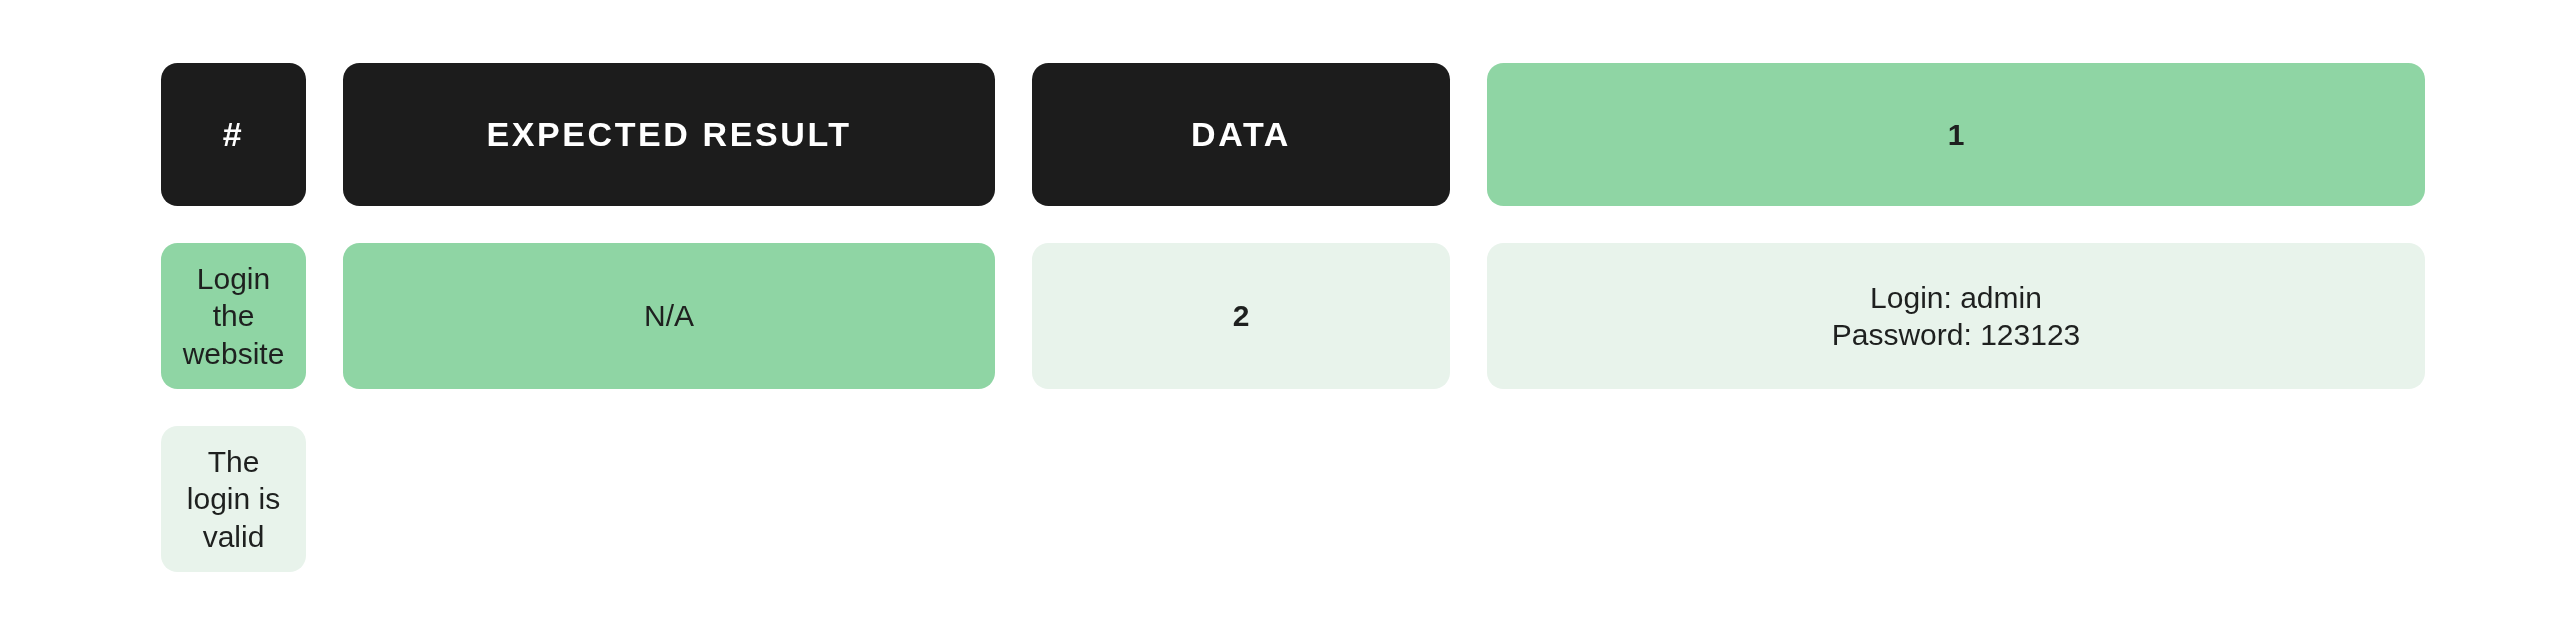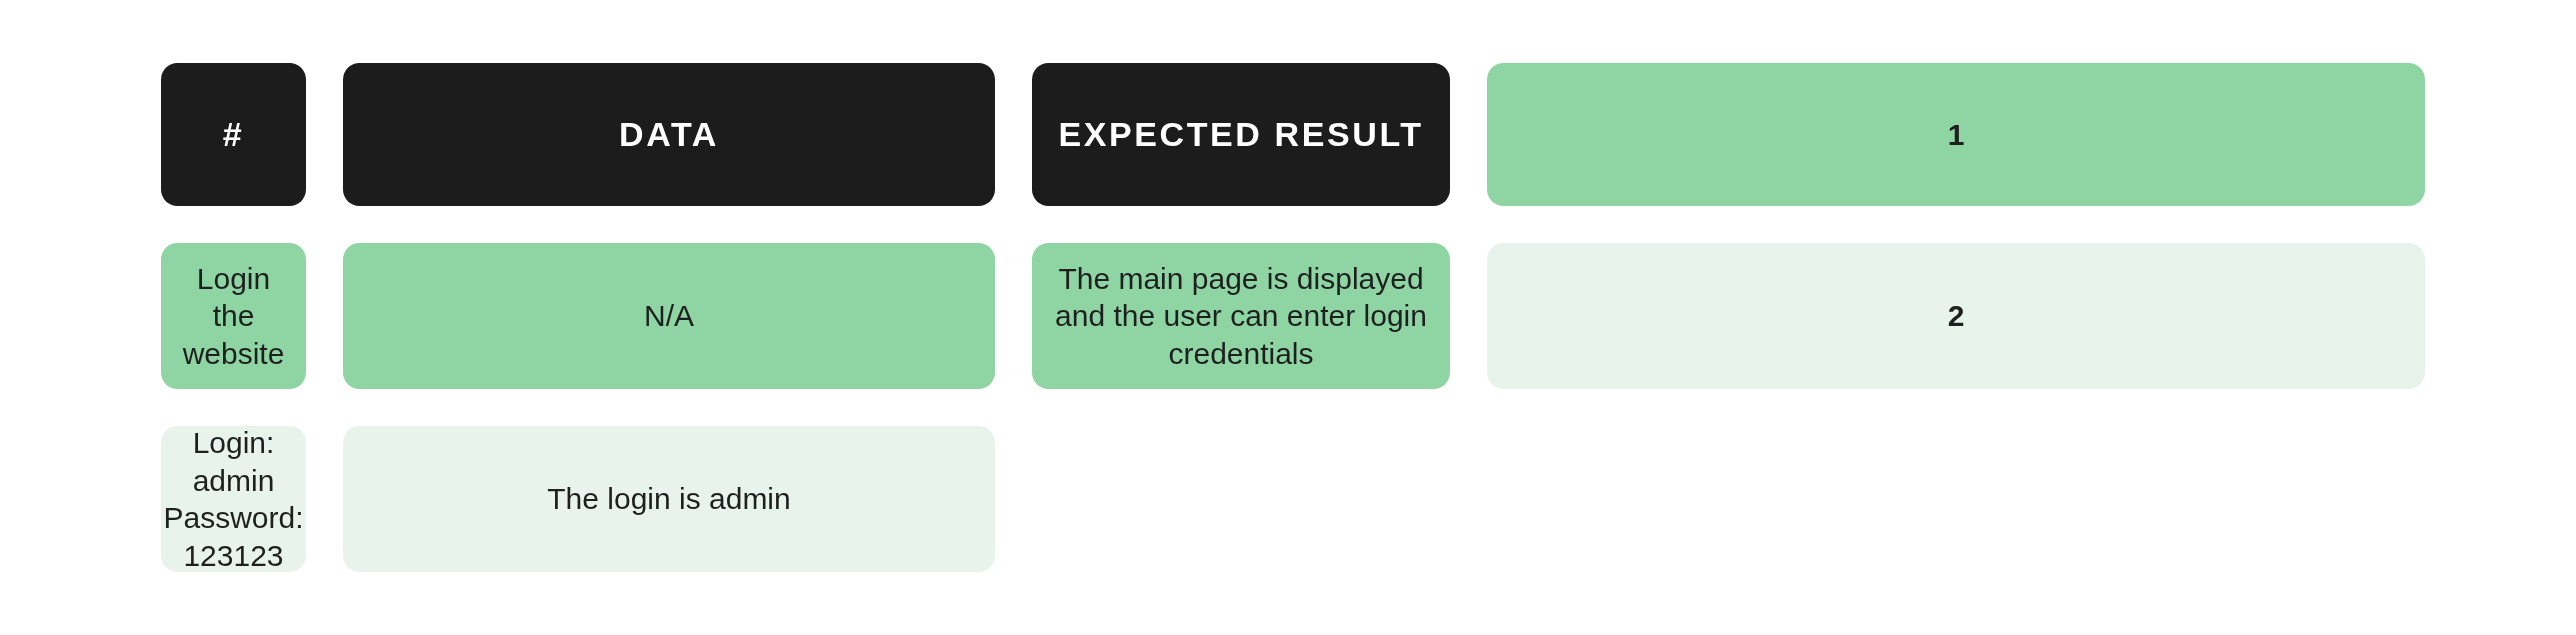--- a/index.html
+++ b/index.html
@@ -53,29 +53,27 @@
     font-size: 30px;
   }
 </style>
 </head>
 <body>
 
 <div class="canvas">
   <div class="table">
 
     <div class="cell head">#</div>
+    <div class="cell head">EXPECTED RESULT</div>
     <div class="cell head">DATA</div>
-    <div class="cell head">EXPECTED RESULT</div>
 
     <div class="cell r1 body-text num">1</div>
     <div class="cell r1 body-text">Login the website</div>
     <div class="cell r1 body-text">N/A</div>
-    <div class="cell r1 body-text">The main page is displayed
-and the user can enter login credentials</div>
 
     <div class="cell r2 body-text num">2</div>
     <div class="cell r2 body-text">Login: admin
 Password: 123123</div>
-    <div class="cell r2 body-text">The login is admin</div>
+    <div class="cell r2 body-text">The login is valid</div>
 
   </div>
 </div>
 
 
 </body></html>

